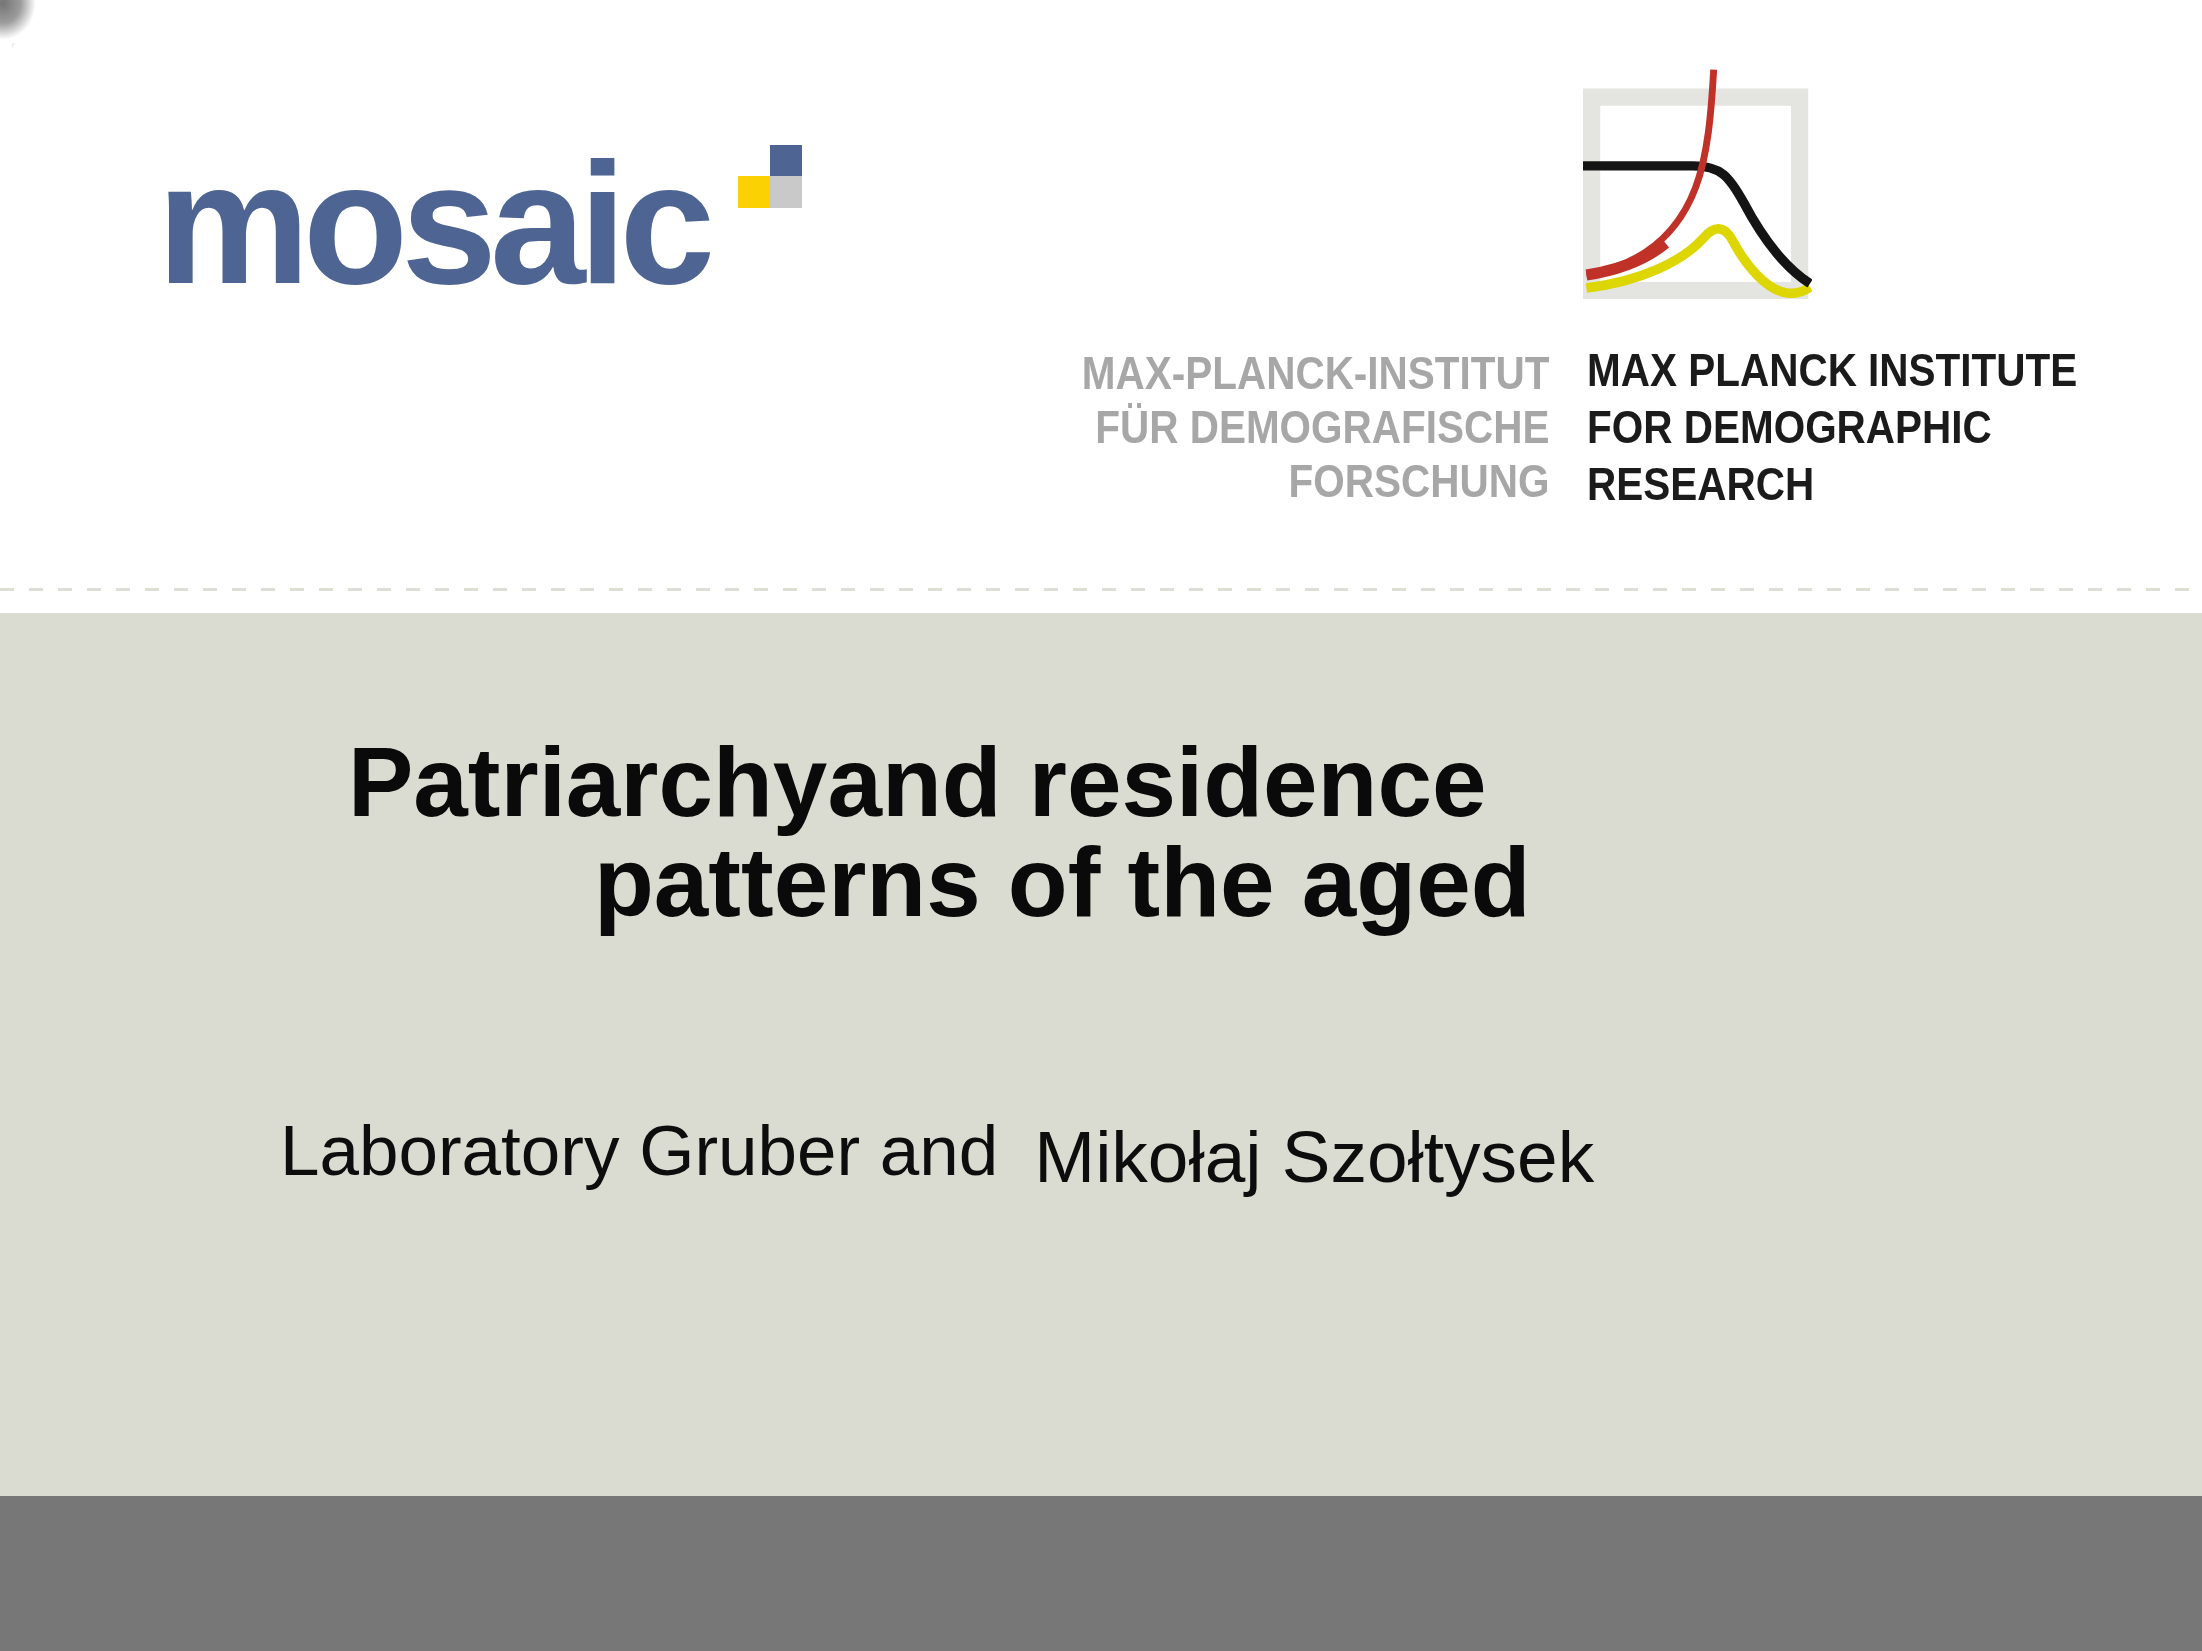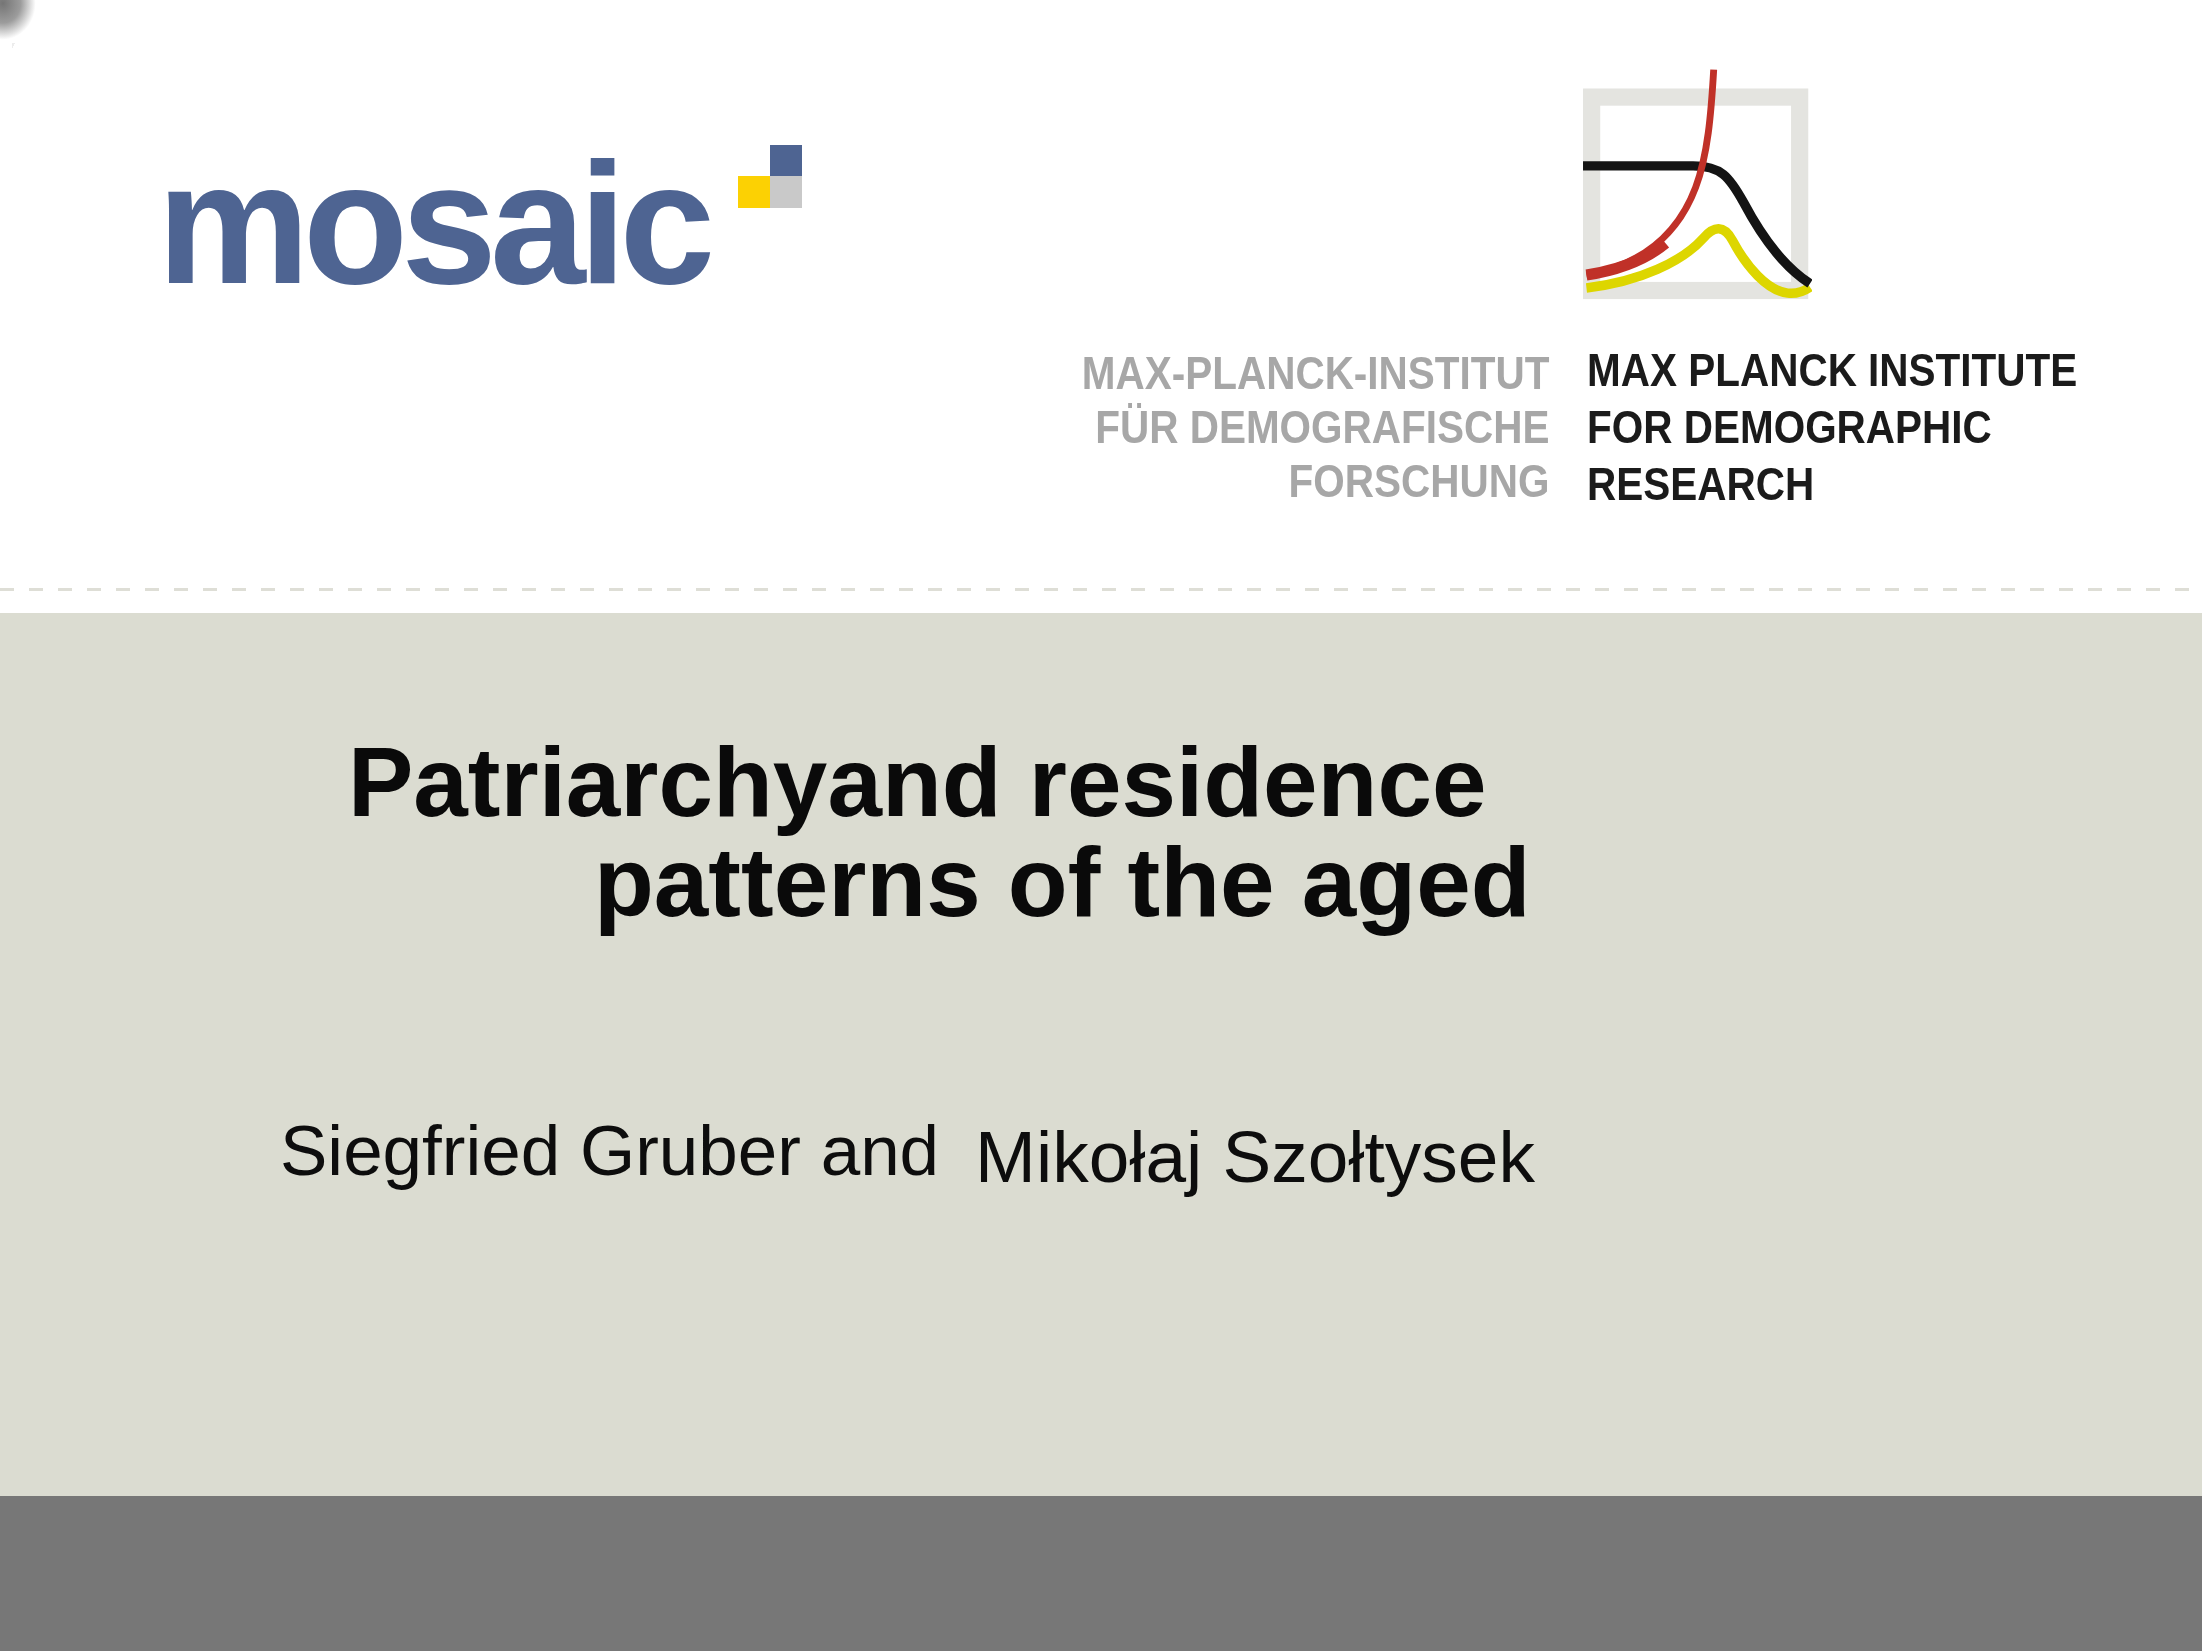--- a/index.html
+++ b/index.html
@@ -126,18 +126,18 @@
       <div>RESEARCH</div>
     </div>
 
     <div class="dashed-line"></div>
   </div>
 
   <div class="title-line title-line2">patterns of the aged</div>
   <div class="title-line title-line1">Patriarchyand residence</div>
 
   <div class="authors-line1">
-    <span>Siegfried Gruber and</span><span class="author2">Mikołaj Szołtysek</span>
+    <span>Laboratory Gruber and</span><span class="author2">Mikołaj Szołtysek</span>
   </div>
 
 
 </div>
 
 
 </body></html>

